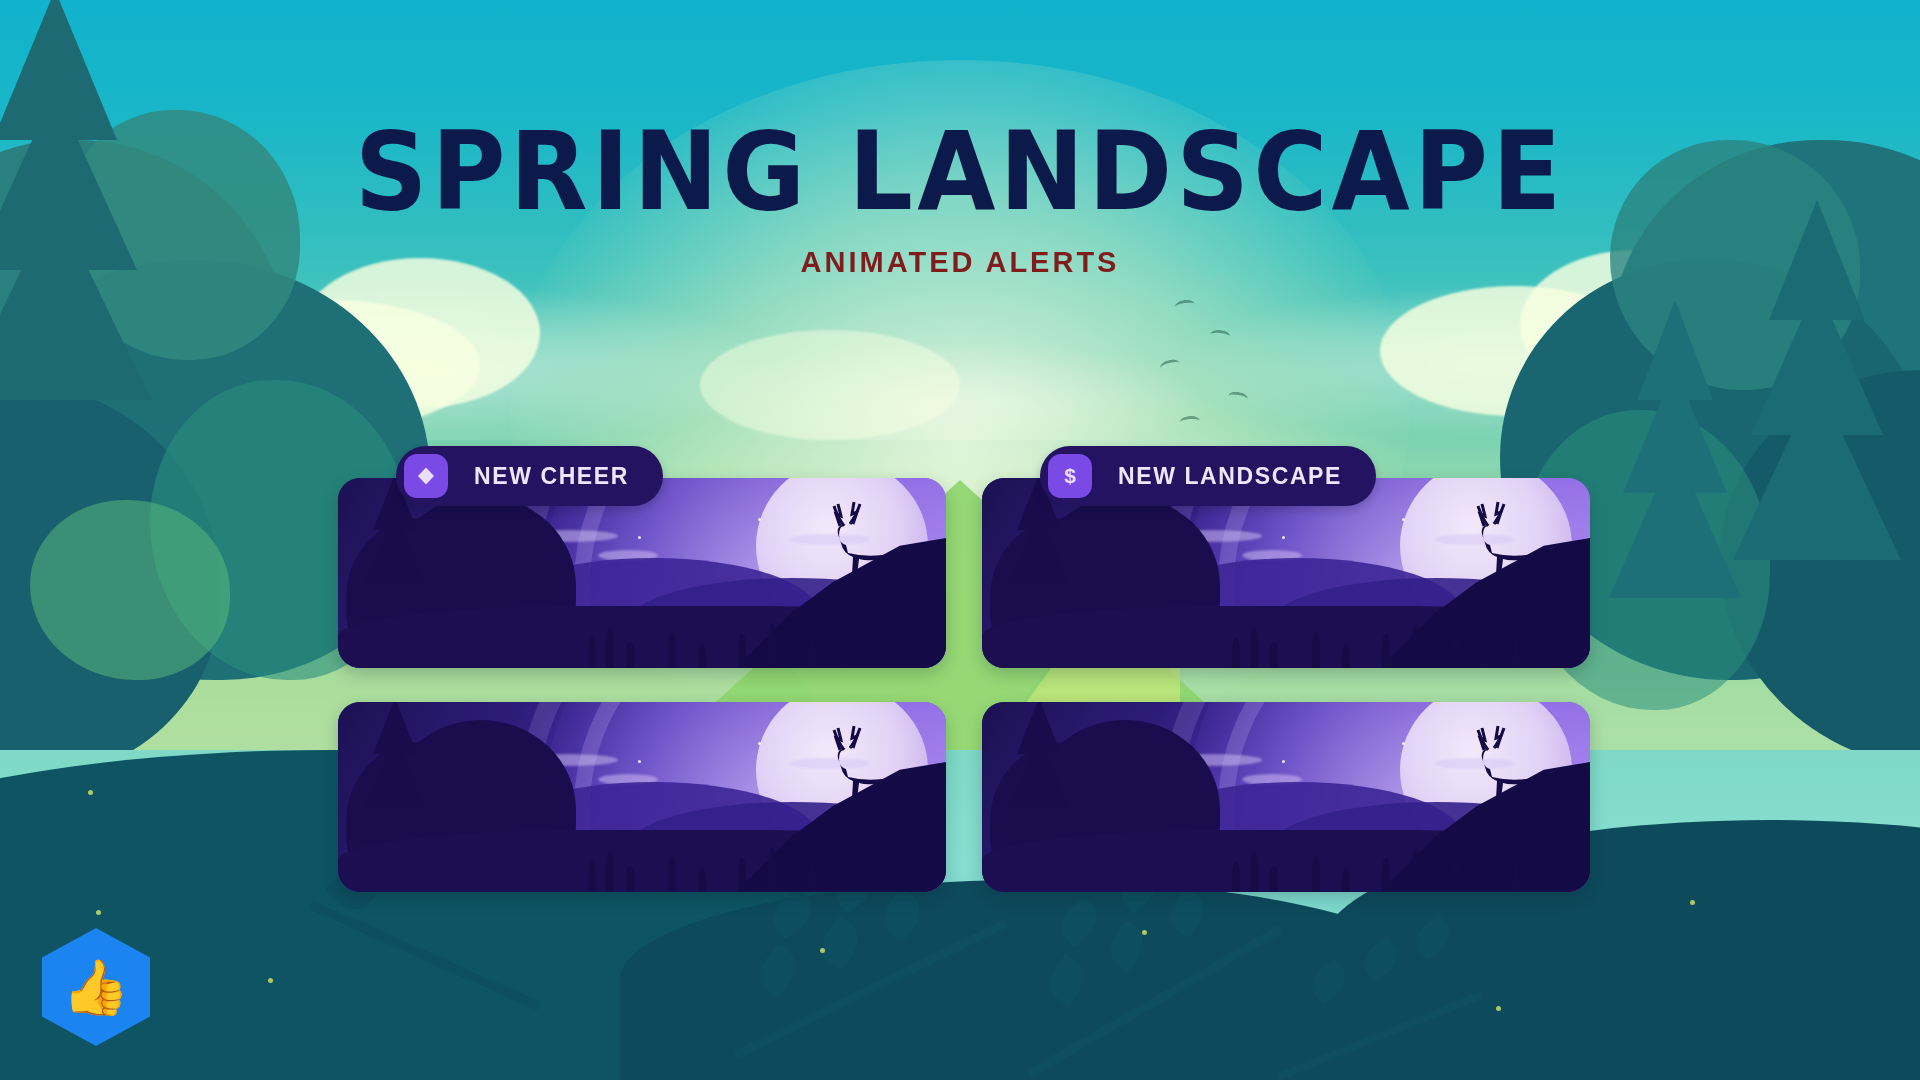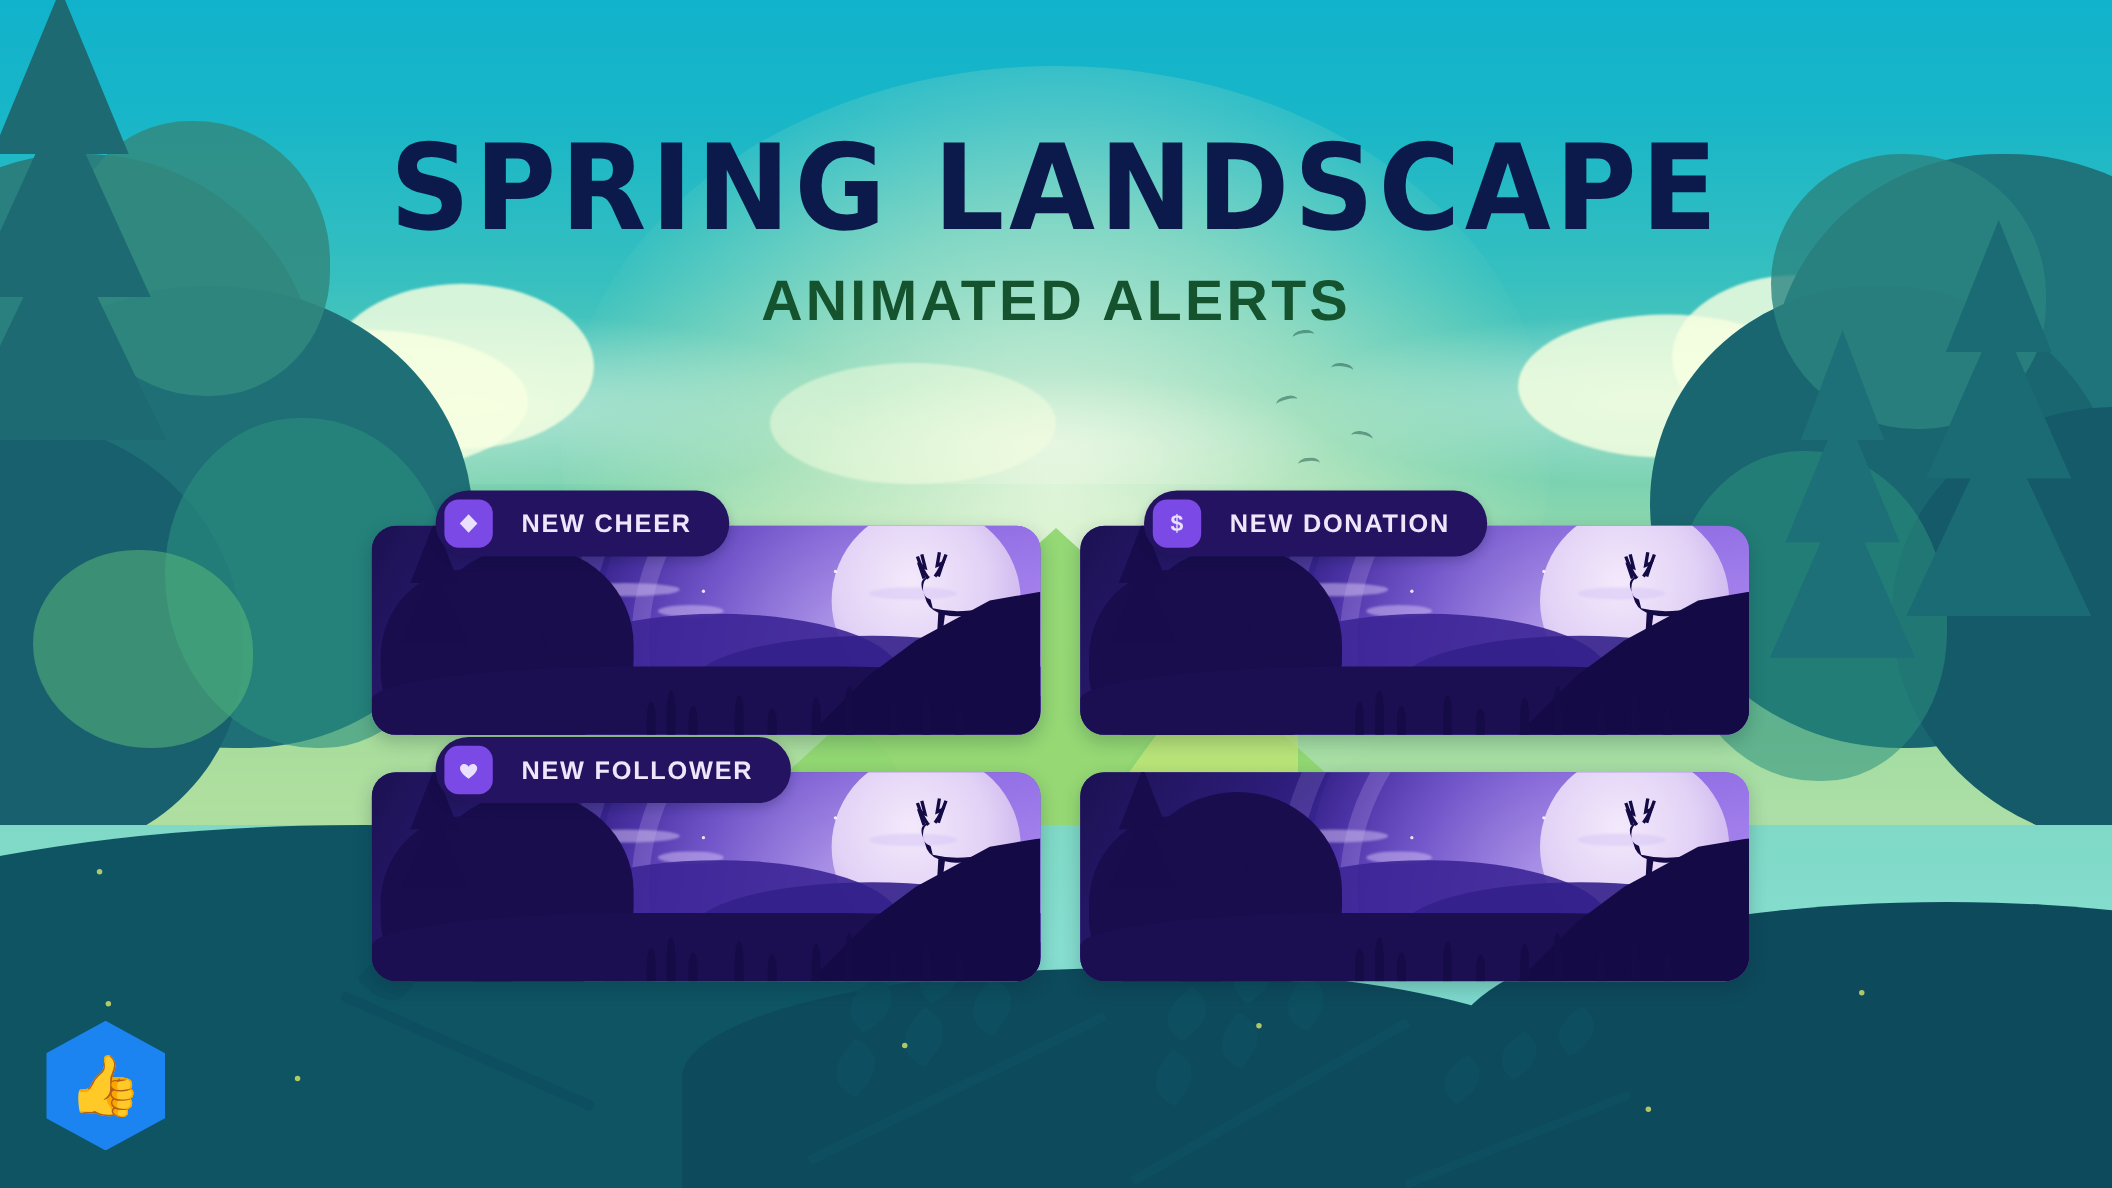--- a/index.html
+++ b/index.html
@@ -61,21 +61,21 @@
     border-top:3px solid rgba(20,70,60,.45);border-radius:50% 50% 0 0;transform:rotate(-8deg);}
 
   
   .titlewrap{position:absolute;left:0;right:0;top:118px;text-align:center;z-index:30;}
   .title{
     font-family:"DejaVu Sans Condensed","Liberation Sans Narrow","Liberation Sans",sans-serif;
     font-weight:bold;font-size:108px;line-height:1;color:#0b1a4a;
     letter-spacing:4px;transform:scaleX(1.04);margin:0;}
   .subtitle{
     font-family:"Liberation Sans","DejaVu Sans",sans-serif;
-    font-weight:bold;font-size:52px;line-height:1;color:#14532d;
+    font-weight:bold;font-size:29px;line-height:1;color:#7f1d1d;
     letter-spacing:3px;margin:22px 0 0 0;}
 
   
   .grid{position:absolute;left:338px;top:478px;width:1250px;z-index:25;
     display:grid;grid-template-columns:608px 608px;grid-gap:34px 36px;}
   .cardslot{position:relative;width:608px;height:190px;}
 
   .card{position:absolute;inset:0;border-radius:22px;overflow:hidden;
     background:linear-gradient(135deg,#2b1b6e 0%,#4b2fb0 40%,#6a44d6 70%,#8b66e8 100%);
     box-shadow:0 6px 16px rgba(10,30,40,.22);}
@@ -335,21 +335,21 @@
           <div class="c-blade" style="left:500px;width:8px;height:38px;"></div>
           <div class="c-blade" style="left:530px;width:8px;height:26px;"></div>
         </div>
       </div>
       <div class="badge">
         <span class="badge-icon">
           <svg width="24" height="24" viewBox="0 0 24 24">
             <text x="12" y="19" text-anchor="middle" font-family="Liberation Sans, sans-serif" font-size="21" font-weight="bold" fill="#eadffc">$</text>
           </svg>
         </span>
-        <span class="badge-label">NEW DONATION</span>
+        <span class="badge-label">NEW LANDSCAPE</span>
       </div>
     </div>
 
     <div class="cardslot">
       <div class="card">
         <div class="c-sky"></div>
         <div class="c-glow"></div>
         <div class="c-ring" style="right:-60px;top:-110px;width:400px;height:400px;"></div>
         <div class="c-ring" style="right:-110px;top:-160px;width:500px;height:500px;border-width:20px;opacity:.7;"></div>
         <div class="c-moon"></div>
@@ -386,28 +386,20 @@
           <div class="c-blade" style="left:288px;width:8px;height:26px;"></div>
           <div class="c-blade" style="left:330px;width:8px;height:36px;"></div>
           <div class="c-blade" style="left:360px;width:8px;height:24px;"></div>
           <div class="c-blade" style="left:400px;width:8px;height:34px;"></div>
           <div class="c-blade" style="left:430px;width:8px;height:44px;"></div>
           <div class="c-blade" style="left:470px;width:8px;height:30px;"></div>
           <div class="c-blade" style="left:500px;width:8px;height:38px;"></div>
           <div class="c-blade" style="left:530px;width:8px;height:26px;"></div>
         </div>
       </div>
-      <div class="badge">
-        <span class="badge-icon">
-          <svg width="24" height="24" viewBox="0 0 24 24">
-            <path d="M12 20 C4 14.5 3 10.5 5.2 8 C7.2 5.8 10.4 6.4 12 9 C13.6 6.4 16.8 5.8 18.8 8 C21 10.5 20 14.5 12 20 Z" fill="#eadffc"></path>
-          </svg>
-        </span>
-        <span class="badge-label">NEW FOLLOWER</span>
-      </div>
     </div>
 
     <div class="cardslot">
       <div class="card">
         <div class="c-sky"></div>
         <div class="c-glow"></div>
         <div class="c-ring" style="right:-60px;top:-110px;width:400px;height:400px;"></div>
         <div class="c-ring" style="right:-110px;top:-160px;width:500px;height:500px;border-width:20px;opacity:.7;"></div>
         <div class="c-moon"></div>
         <div class="c-star" style="left:150px;top:30px;"></div>

